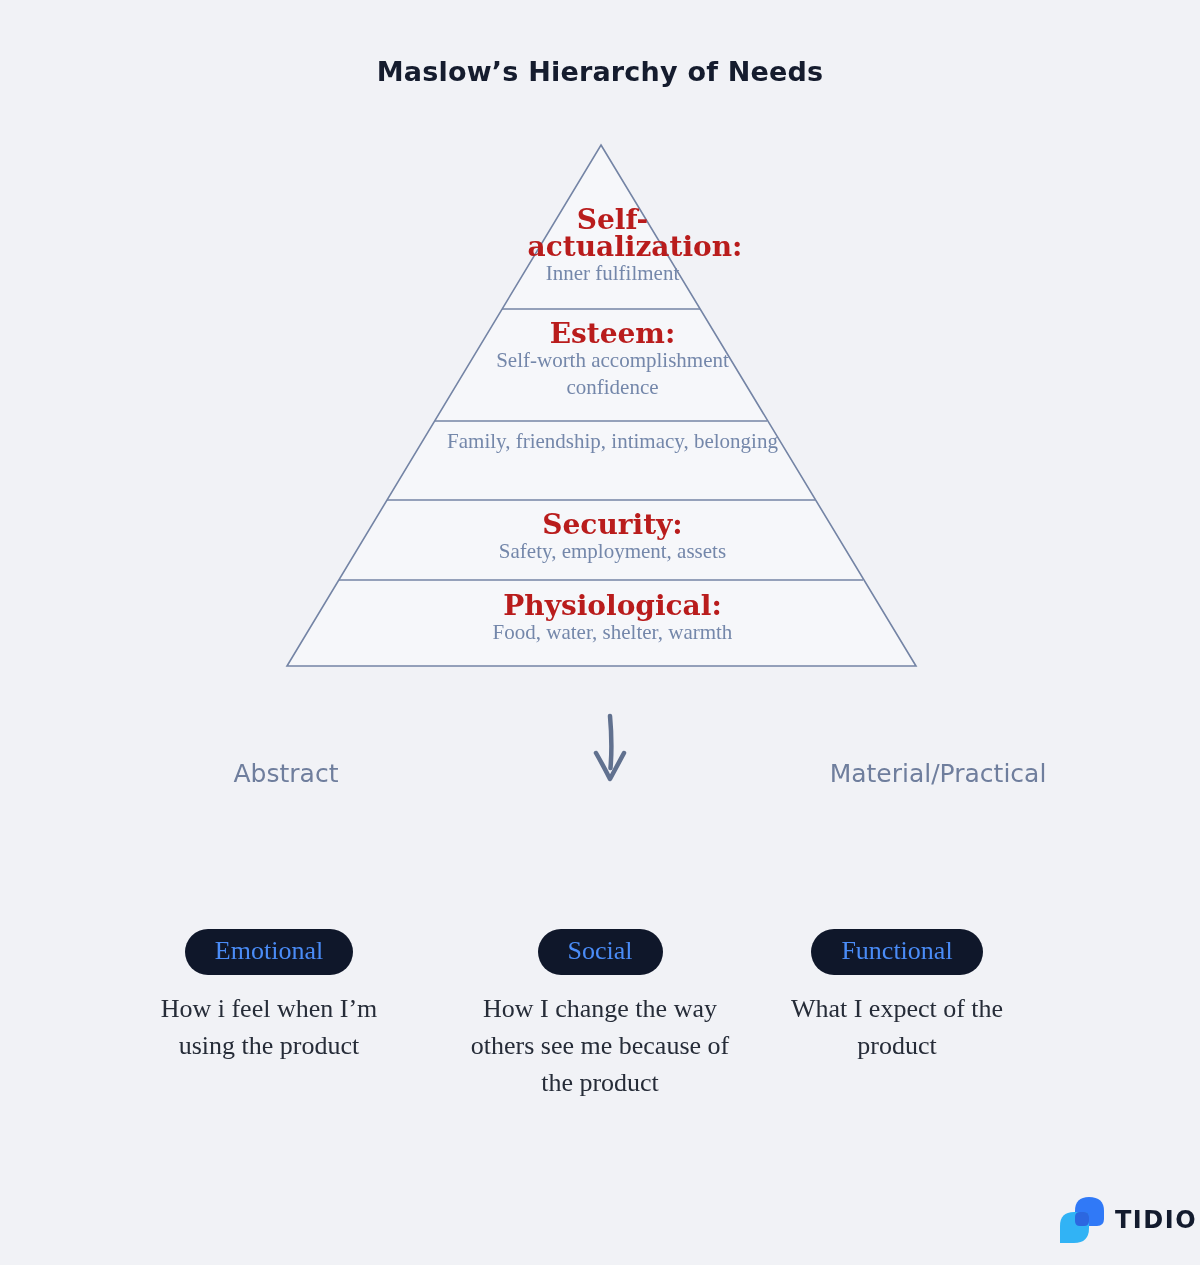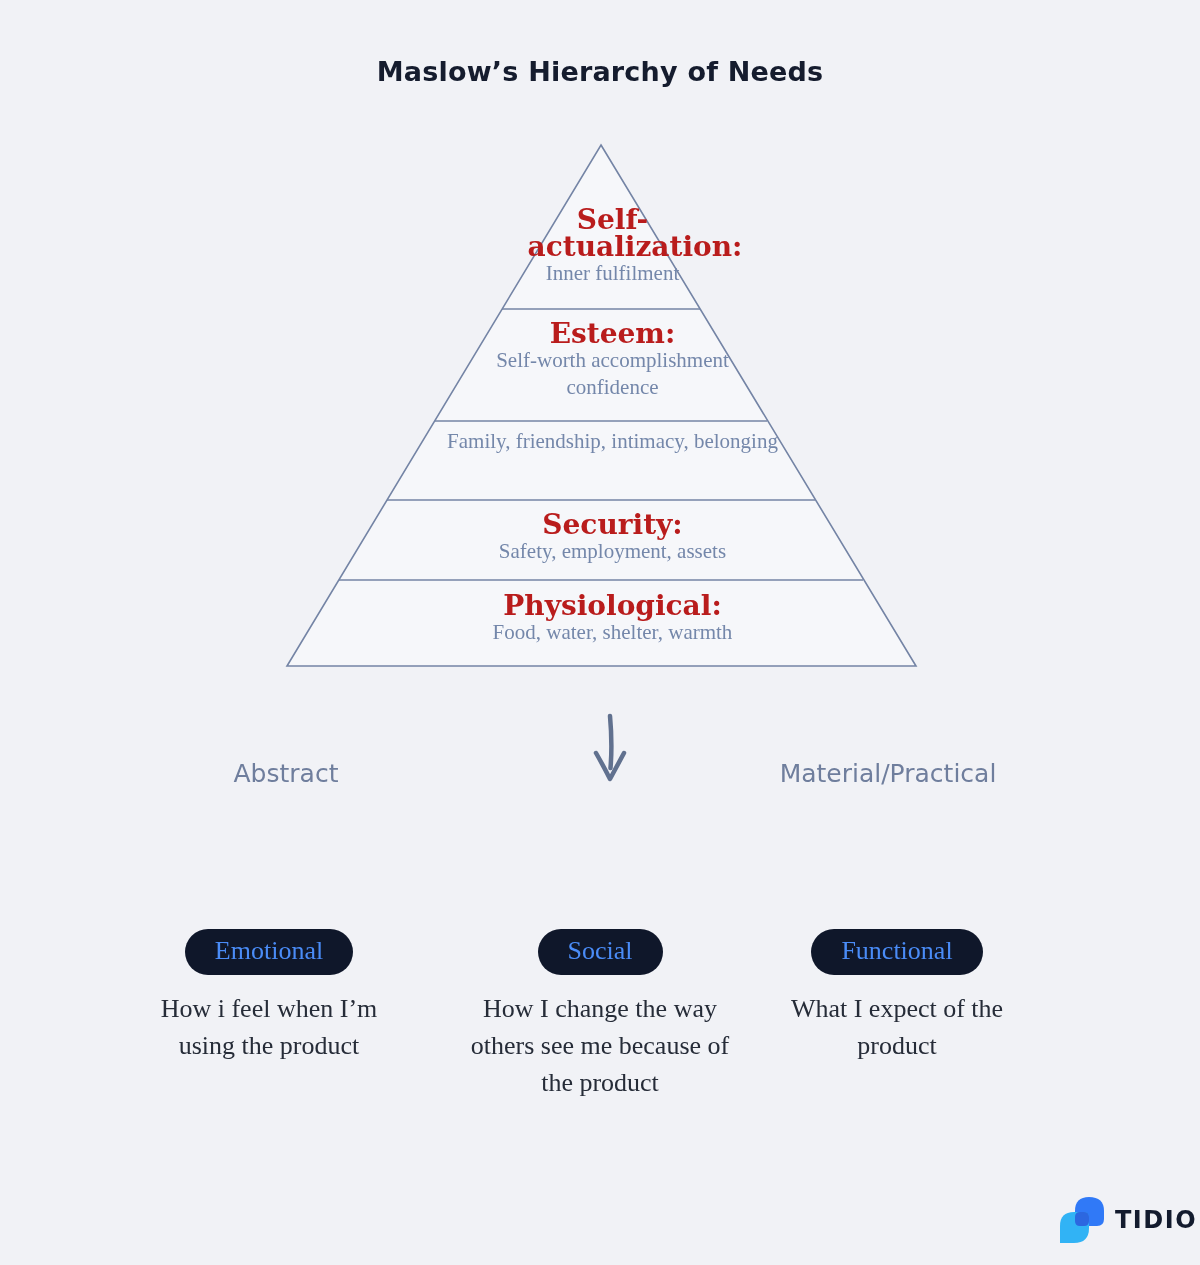--- a/index.html
+++ b/index.html
@@ -31,21 +31,21 @@
   .l4{top:511px;width:460px;}
   .l5{top:592px;width:560px;}
 
   .axis-label{
     position:absolute;top:736px;width:320px;text-align:center;
     font-size:25px;font-weight:normal;color:#6f7e9d;
     font-family:"DejaVu Sans", sans-serif;
     margin-top:23px;
   }
   .axis-left{left:126px;}
-  .axis-right{left:728px;}
+  .axis-right{left:778px;}
 
   .cn-heading{
     position:absolute;top:842px;left:0;width:1200px;margin:0;
     text-align:center;font-size:26px;font-weight:bold;color:#121929;
     font-family:"DejaVu Sans", sans-serif;
   }
 
   .col{position:absolute;top:929px;width:320px;text-align:center;}
   .col1{left:109px;}
   .col2{left:440px;}

